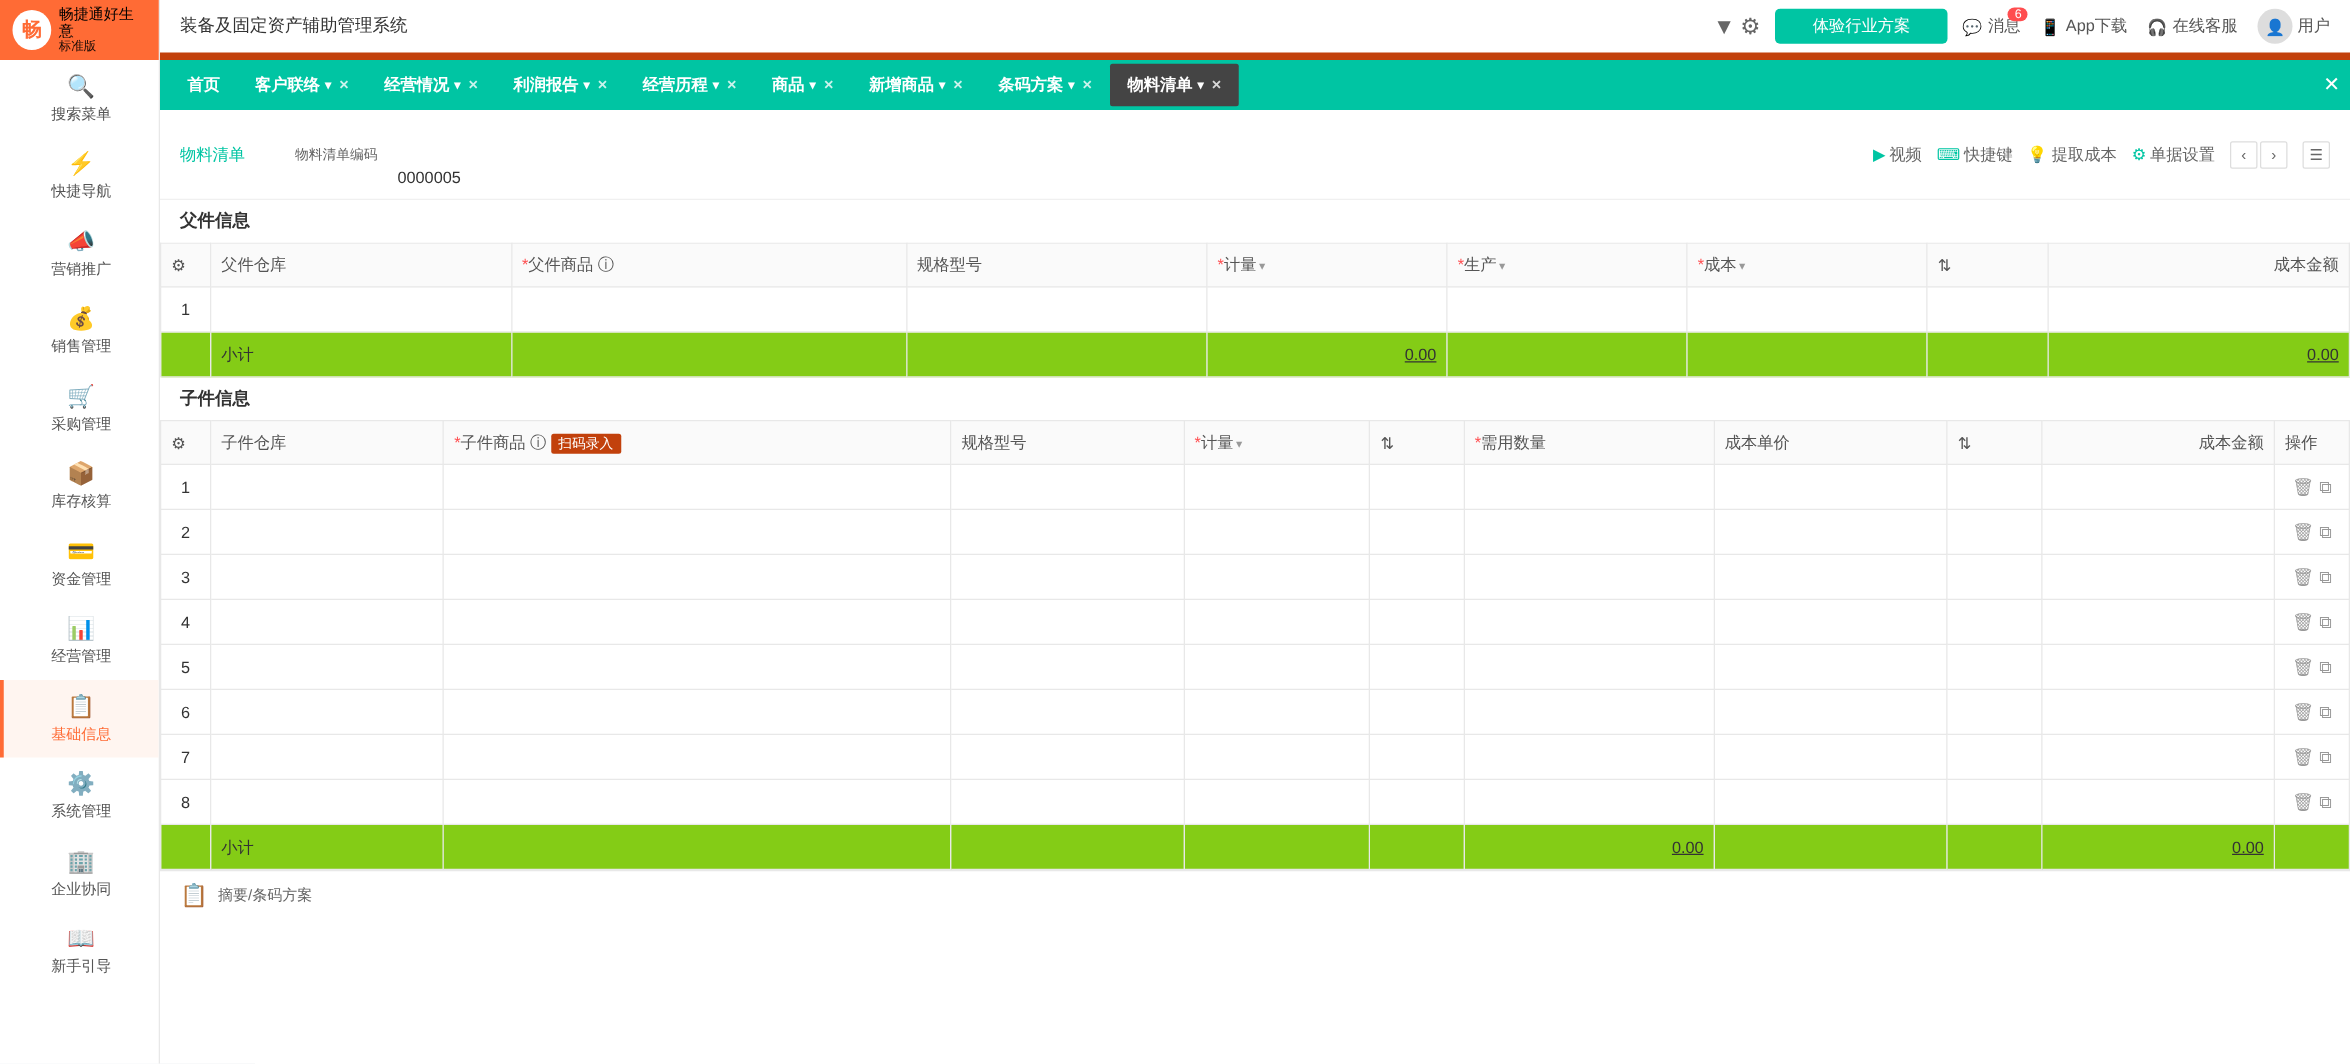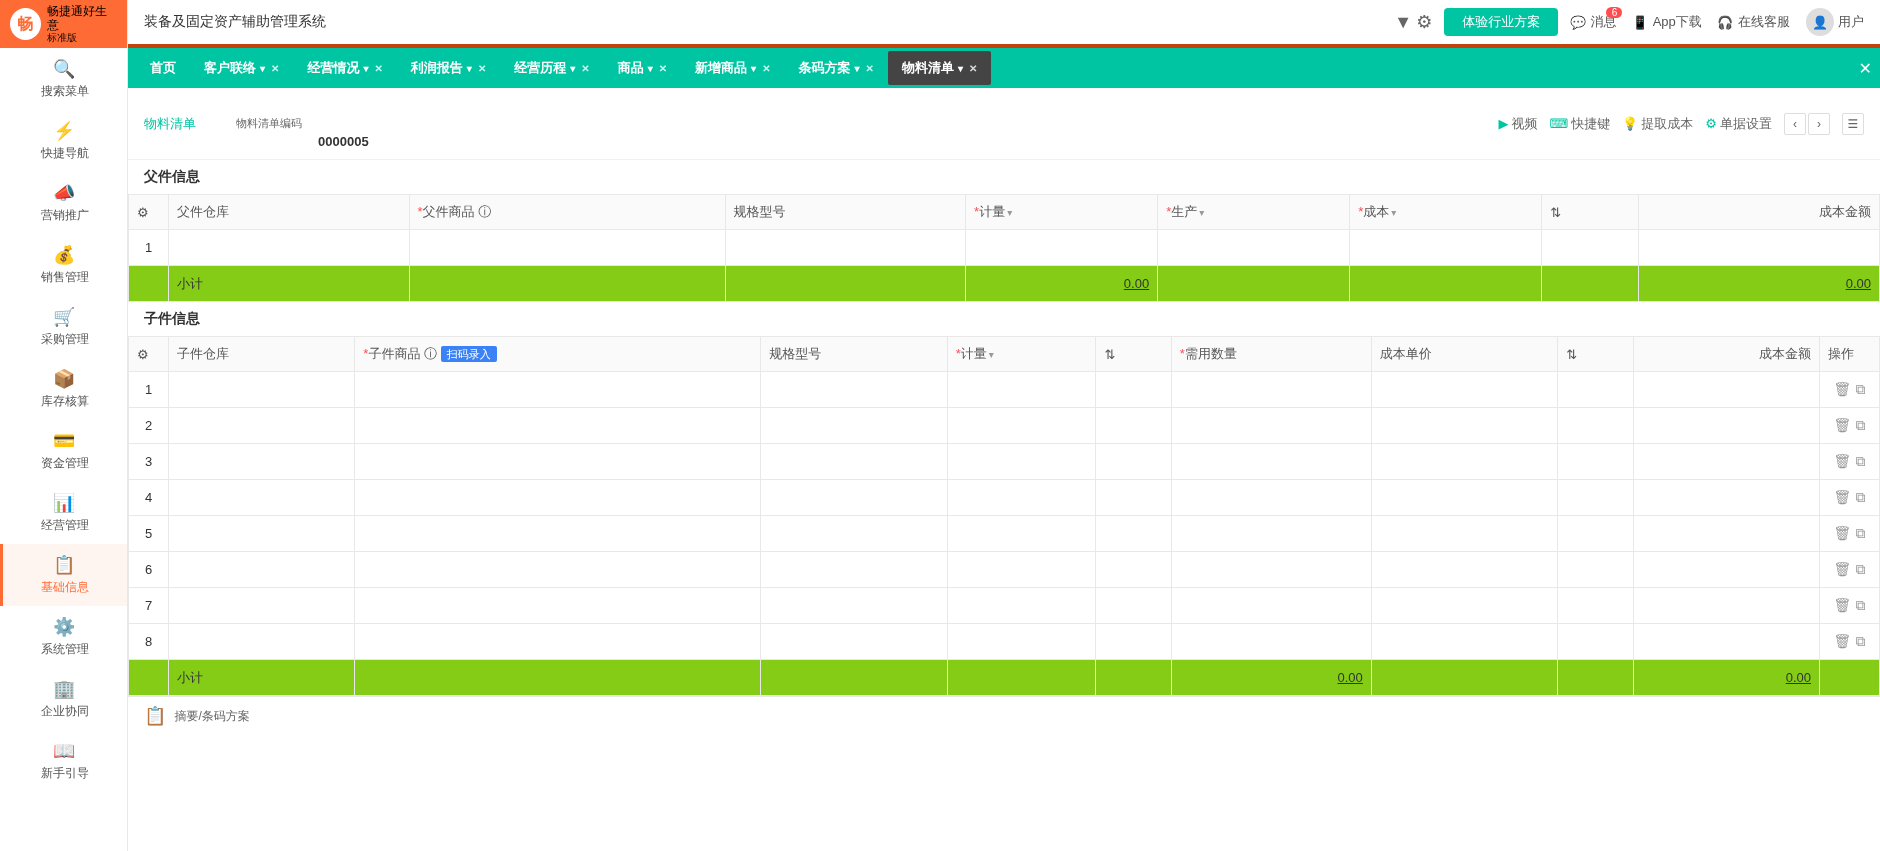--- a/index.html
+++ b/index.html
@@ -64,29 +64,29 @@
     }
 
     
     .topbar {
       background: #fff;
       height: 48px;
       display: flex;
       align-items: center;
       padding: 0 16px;
       gap: 12px;
-      border-bottom: 4px solid #c2410c;
+      border-bottom: 6px solid #c2410c;
     }
     .system-title { color: #333; font-size: 14px; flex: 1; }
     .topbar-actions { display: flex; align-items: center; gap: 16px; }
     .topbar-btn {
       background: #00c5a3;
       color: #fff;
       border: none;
-      padding: 5px 18px;
+      padding: 5px 30px;
       border-radius: 4px;
       cursor: pointer;
       font-size: 13px;
     }
     .topbar-action-item { display: flex; align-items: center; gap: 4px; color: #555; cursor: pointer; font-size: 13px; position: relative; }
     .badge { background: #ff4d4f; color: #fff; border-radius: 8px; font-size: 10px; padding: 0 4px; position: absolute; top: -6px; right: -6px; min-width: 16px; text-align: center; }
     .user-avatar { width: 28px; height: 28px; border-radius: 50%; background: #ddd; display: flex; align-items: center; justify-content: center; color: #666; }
 
     
     .nav-tabs {
@@ -126,21 +126,21 @@
       display: flex;
       align-items: center;
       padding: 10px 16px;
       background: #fff;
       border-bottom: 1px solid #f0f0f0;
       gap: 16px;
     }
     .breadcrumb-item { color: #00c5a3; cursor: pointer; font-size: 13px; }
     .breadcrumb-sep { color: #999; margin: 0 4px; }
     .form-code-label { color: #666; font-size: 11px; }
-    .form-code-value { color: #333; font-size: 13px; font-weight: 700; margin-top: 36px; }
+    .form-code-value { color: #333; font-size: 13px; font-weight: 400; margin-top: 36px; }
     .header-actions { margin-left: auto; display: flex; align-items: center; gap: 12px; color: #666; font-size: 13px; cursor: pointer; }
     .header-action-item { display: flex; align-items: center; gap: 3px; cursor: pointer; }
     .header-action-item .icon { color: #00c5a3; }
     .nav-arrows { display: flex; gap: 2px; }
     .nav-arrow { width: 22px; height: 22px; border: 1px solid #ddd; border-radius: 2px; display: flex; align-items: center; justify-content: center; cursor: pointer; color: #666; font-size: 12px; }
 
     
     .section-title {
       padding: 8px 16px;
       font-size: 14px;
@@ -175,21 +175,21 @@
       font-weight: 500;
     }
     .required-mark { color: #ff4d4f; }
     .col-no { width: 40px; text-align: center; }
     .col-action { width: 60px; text-align: center; }
     .text-right { text-align: right; text-decoration: underline; }
     .th-gear { width: 32px; text-align: center; }
 
     
     .scan-badge {
-      background: #3b82f6;
+      background: #c2410c;
       color: #fff;
       font-size: 11px;
       padding: 2px 6px;
       border-radius: 2px;
     }
 
     
     .action-icons { display: flex; gap: 4px; justify-content: center; }
     .action-icon { cursor: pointer; color: #999; font-size: 14px; }
 

